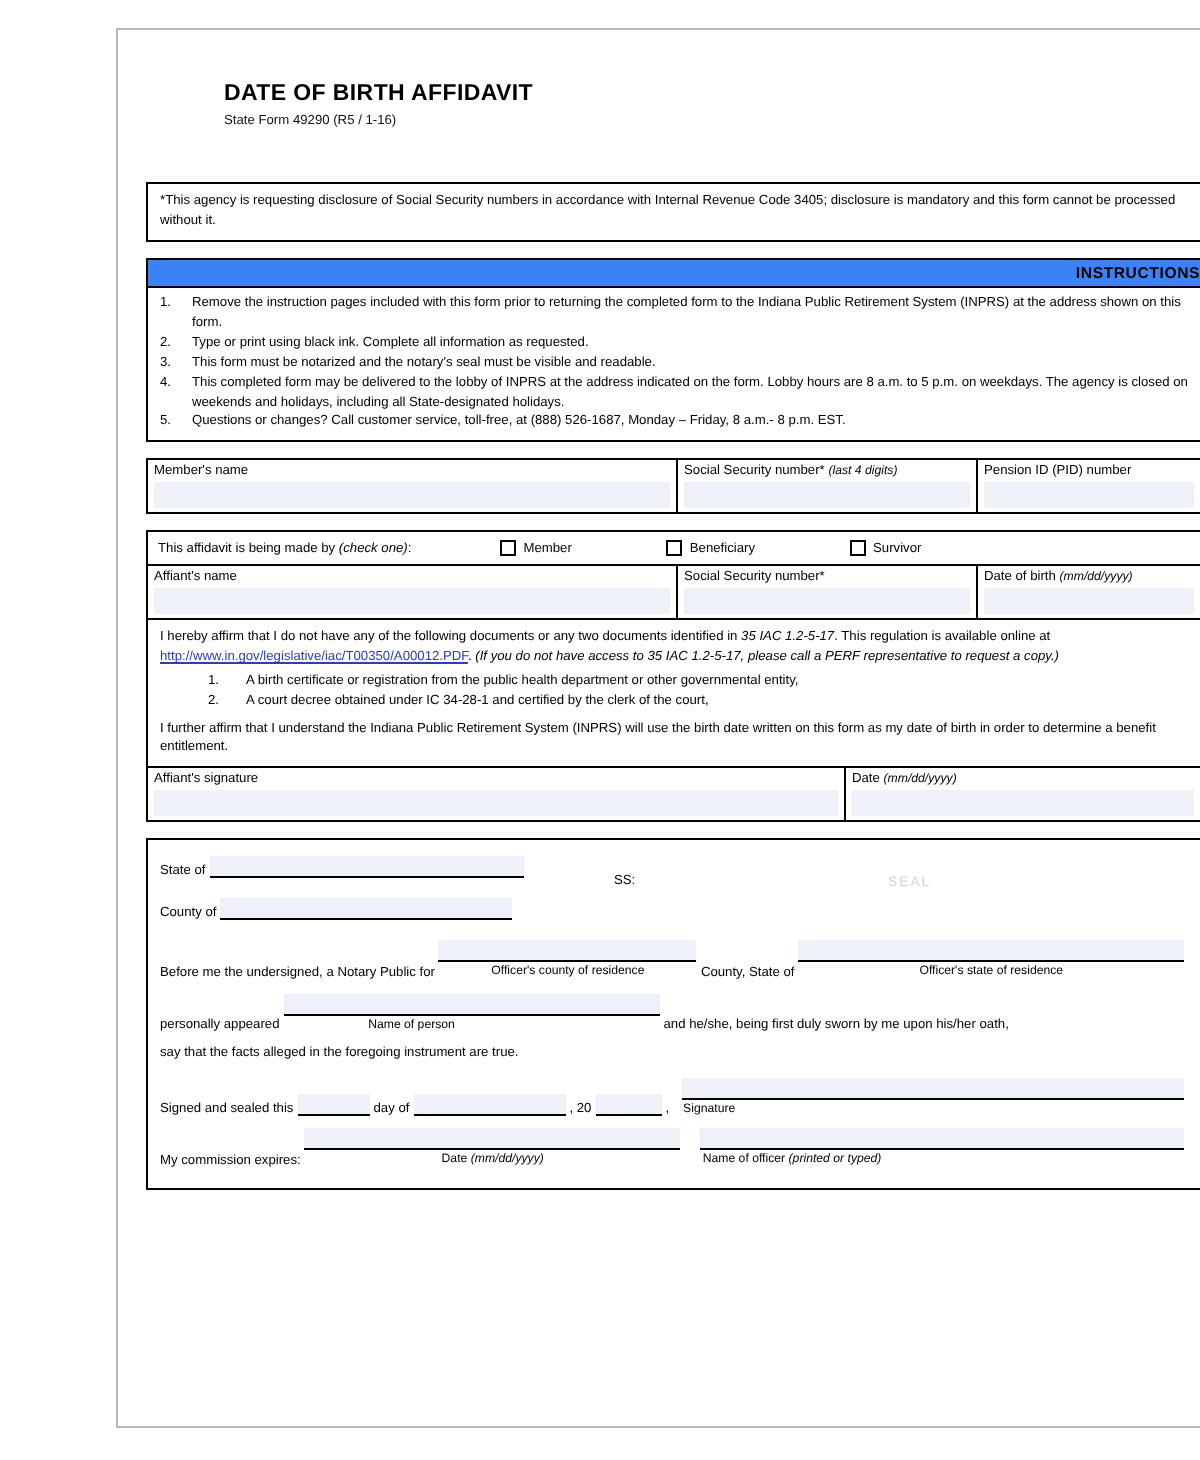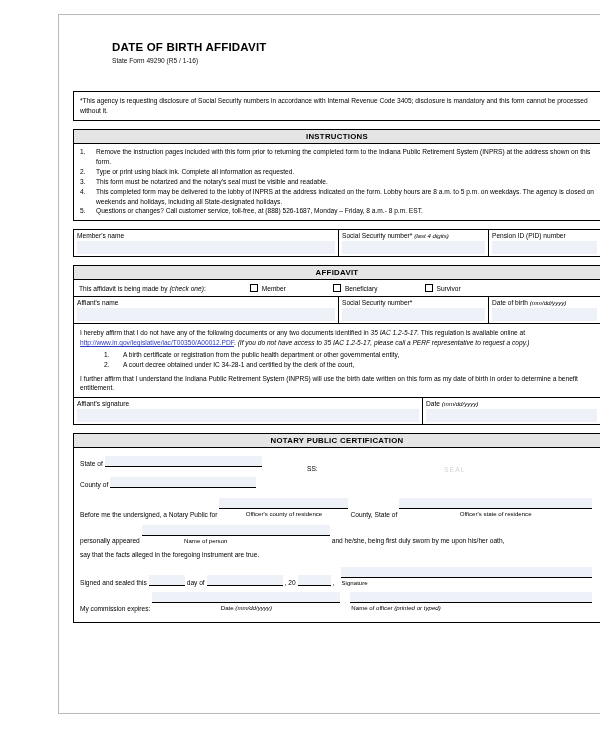--- a/index.html
+++ b/index.html
@@ -48,26 +48,26 @@
   }
   .disclosure {
     padding: 4px 6px 5px 6px;
     font-size: 6.6px;
     line-height: 1.45;
     margin-top: 27px;
   }
 
   .band {
     border-bottom: 1px solid #000;
-    text-align: center;
+    text-align: right;
     font-size: 7.8px;
     font-weight: bold;
     padding: 2px 0 2px 0;
     letter-spacing: .3px;
-    background: #e5e5e5;
+    background: #3b82f6;
   }
 
   
   .instr-list {
     margin: 0; padding: 3px 6px 4px 6px;
     font-size: 6.6px;
     line-height: 1.5;
   }
   .instr-row { display: flex; }
   .instr-num { width: 16px; flex: 0 0 16px; }
@@ -215,21 +215,20 @@
           <div class="fill"></div>
         </div>
         <div class="cell" style="flex:1">
           <div class="lbl">Pension ID (PID) number</div>
           <div class="fill"></div>
         </div>
       </div>
     </div>
 
     <div class="box">
-      <div class="band">AFFIDAVIT</div>
 
       <div class="checkrow" style="border-top:0">
         <span class="prompt"><span>This affidavit is being made by</span> <span class="it">(check one)</span><span>:</span></span>
         <span class="cbgroup">
           <span class="cb"></span>
           <span>Member</span>
         </span>
         <span class="cbgroup">
           <span class="cb"></span>
           <span>Beneficiary</span>
@@ -276,21 +275,20 @@
           <div class="fill"></div>
         </div>
         <div class="cell" style="flex:1">
           <div class="lbl"><span>Date</span> <span class="it">(mm/dd/yyyy)</span></div>
           <div class="fill"></div>
         </div>
       </div>
     </div>
 
     <div class="box">
-      <div class="band">NOTARY PUBLIC CERTIFICATION</div>
       <div class="notary-body">
 
         <div class="ss">SS:</div>
         <div class="seal">SEAL</div>
 
         <div class="nline" style="margin-bottom:10px">
           <span class="txt">State of</span>
           <span class="blank" style="width:157px"></span>
         </div>
 

